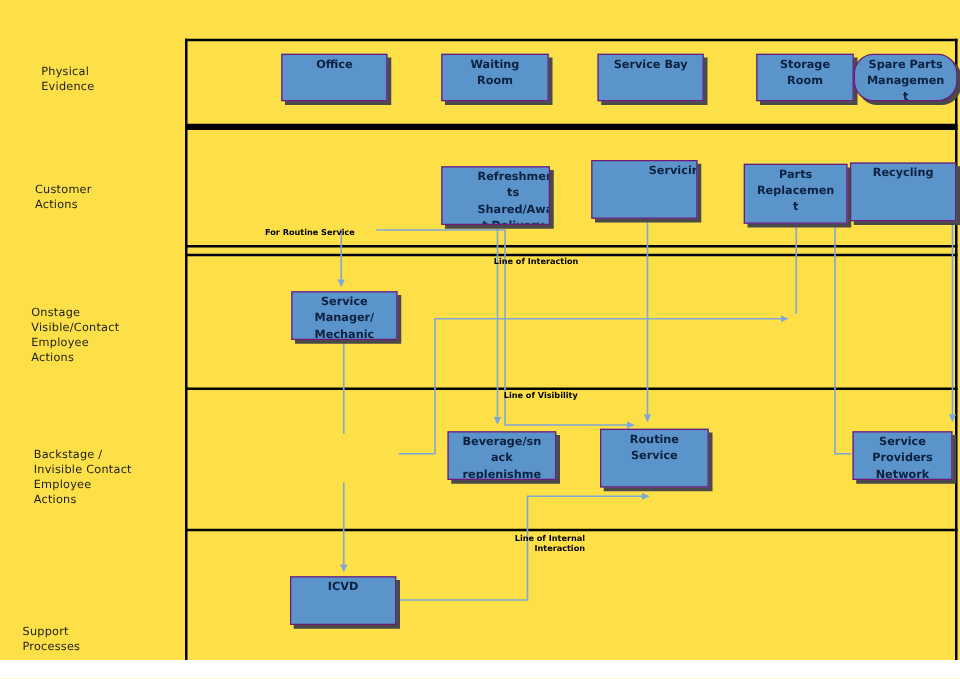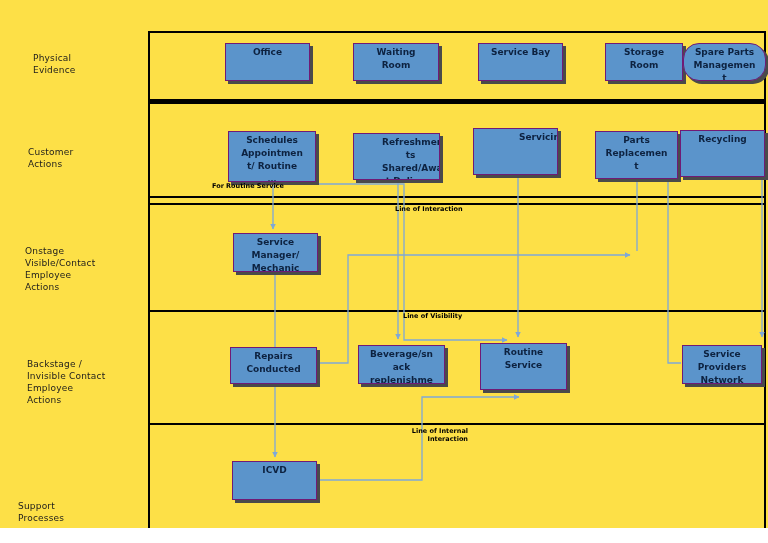--- a/index.html
+++ b/index.html
@@ -105,40 +105,34 @@
   <div class="box" id="b-office">Office</div>
   <div class="box" id="b-waiting">Waiting
 Room</div>
   <div class="box" id="b-servicebay">Service Bay</div>
   <div class="box" id="b-storage">Storage
 Room</div>
   <div class="box" id="b-spareparts">Spare Parts
 Managemen
 t</div>
 
-  <div class="box" id="b-schedules">Schedules
-Appointmen
-t/ Routine
-…</div>
   <div class="box" id="b-refreshments">Refreshmen
 ts
 Shared/Awai
 t Delivery</div>
   <div class="box" id="b-servicing">Servicing</div>
   <div class="box" id="b-partsrepl">Parts
 Replacemen
 t</div>
   <div class="box" id="b-recycling">Recycling</div>
 
   <div class="box" id="b-svcmgr">Service
 Manager/
 Mechanic</div>
 
-  <div class="box" id="b-repairs">Repairs
-Conducted</div>
   <div class="box" id="b-beverage">Beverage/sn
 ack
 replenishme
 nt</div>
   <div class="box" id="b-routine">Routine
 Service</div>
   <div class="box" id="b-network">Service
 Providers
 Network</div>
 

